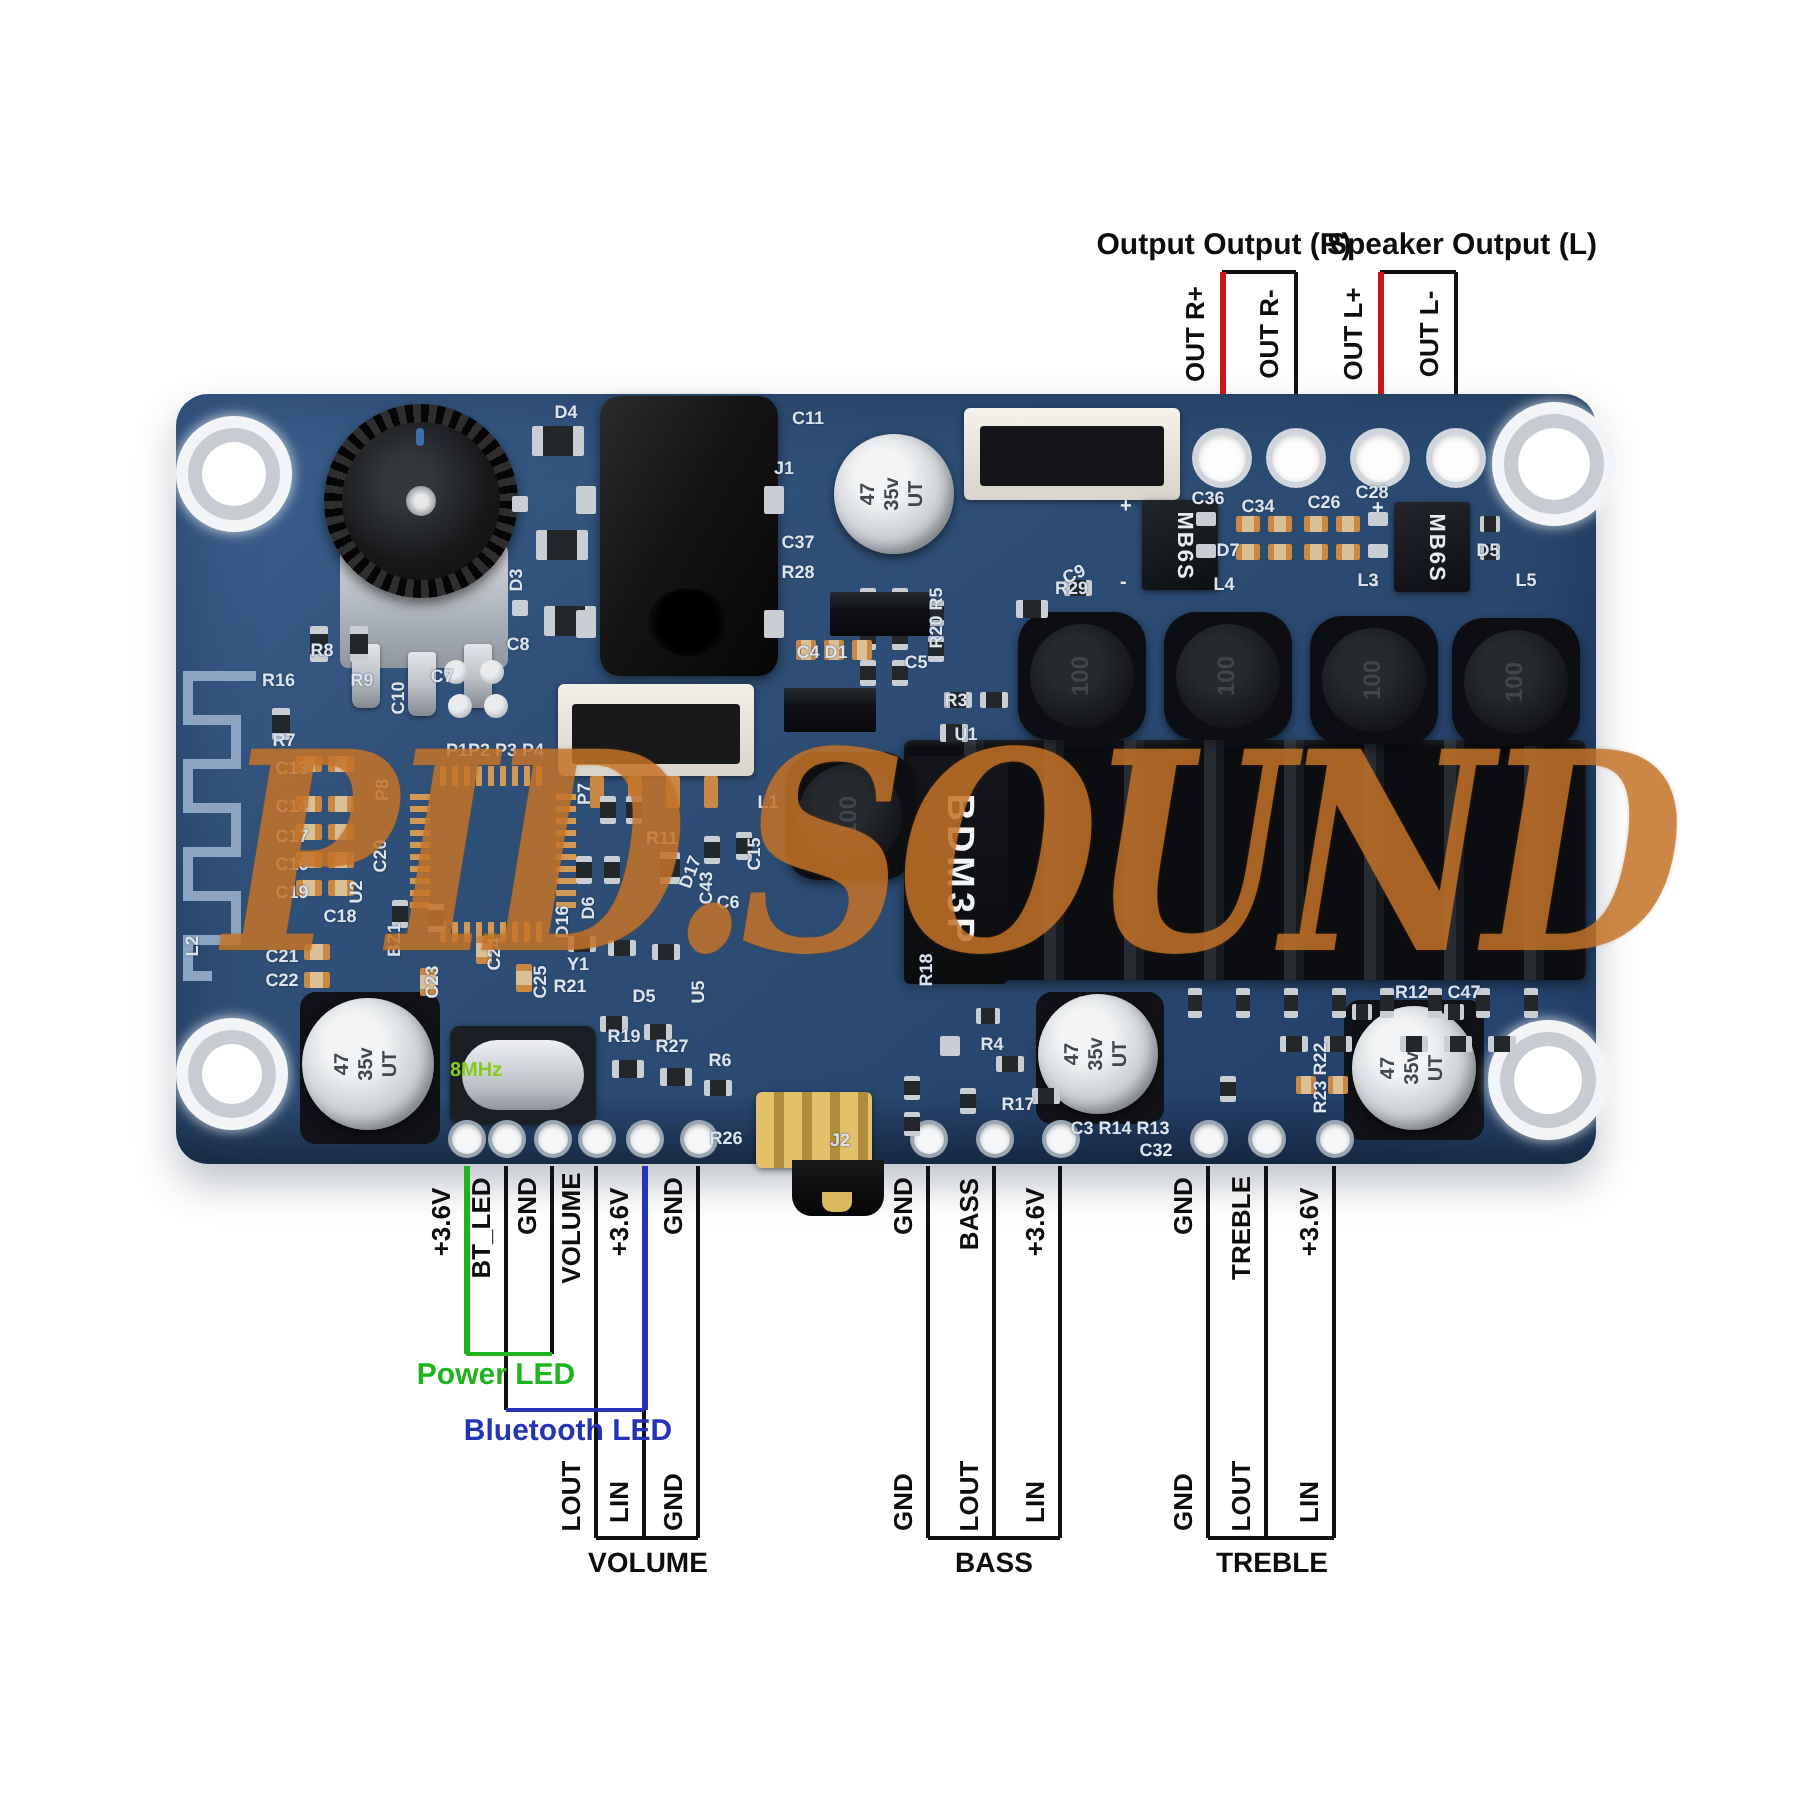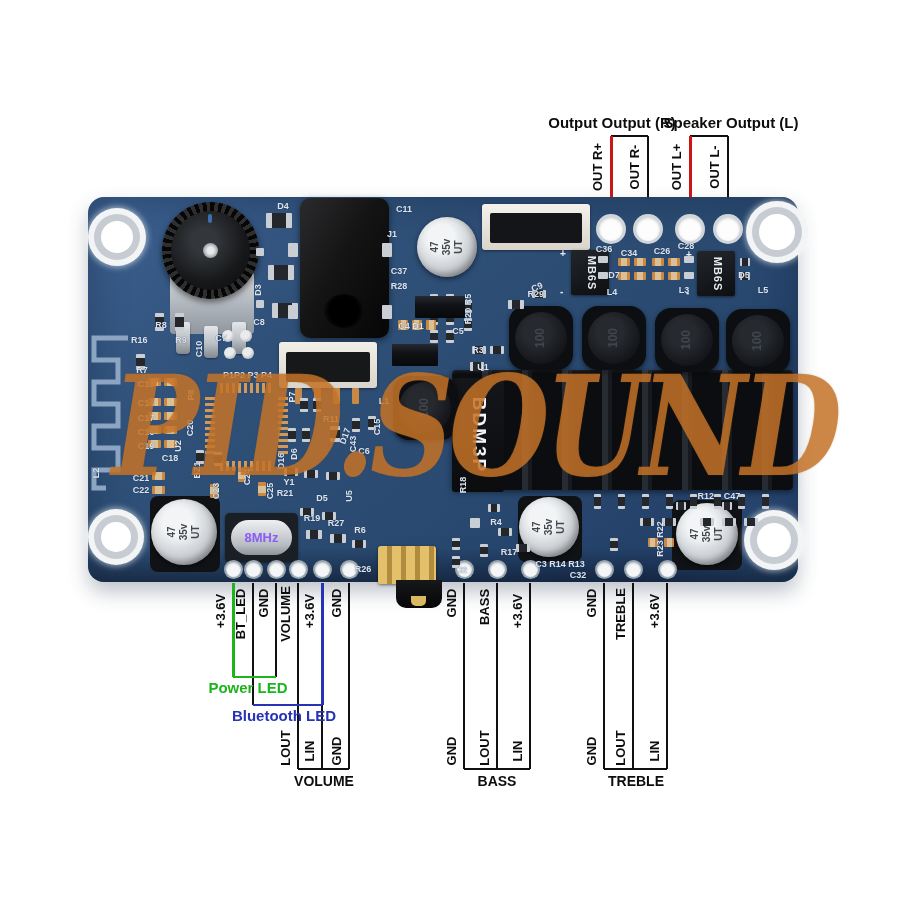--- a/index.html
+++ b/index.html
@@ -75,21 +75,21 @@
         background:linear-gradient(140deg,#22252b,#101217 60%,#0a0b0e);border-radius:3px;box-shadow:0 1px 4px rgba(0,0,0,.5);}
   .qfp .t{position:absolute;left:0;right:0;top:50%;margin-top:-9px;text-align:center;color:#f0f3f6;
         font-size:14px;font-weight:bold;letter-spacing:1px;}
   .qfp .dot{position:absolute;left:6px;top:6px;width:6px;height:6px;border-radius:50%;background:#3a3f46;}
   .pins-h{position:absolute;height:10px;z-index:3;background:repeating-linear-gradient(90deg,#d49a55 0 3px,rgba(0,0,0,0) 3px 6px);}
   .pins-v{position:absolute;width:10px;z-index:3;background:repeating-linear-gradient(180deg,#d49a55 0 3px,rgba(0,0,0,0) 3px 6px);}
   .xtal{position:absolute;left:225px;top:513px;width:73px;height:49px;z-index:4;background:#1a1f26;border-radius:5px;
         box-shadow:0 1px 3px rgba(0,0,0,.5);}
   .xtal .can{position:absolute;left:6px;top:7px;right:6px;bottom:7px;border-radius:18px;
         background:linear-gradient(180deg,#eef0f2,#b9bec4 70%,#8e949a);}
-  .xtal .t{position:absolute;left:0;right:0;top:50%;margin-top:-8px;text-align:center;color:#8b5cf6;font-size:13px;font-weight:bold;}
+  .xtal .t{position:absolute;left:0;right:0;top:50%;margin-top:-8px;color:#84cc16;font-size:10px;font-weight:bold;}
   .j2g{position:absolute;left:378px;top:546px;width:58px;height:38px;z-index:4;border-radius:3px;
         background:repeating-linear-gradient(90deg,#e3c06a 0 9px,#b18c3e 9px 14px);box-shadow:0 1px 3px rgba(0,0,0,.5);}
   .j2b{position:absolute;left:396px;top:580px;width:46px;height:28px;z-index:4;border-radius:0 0 10px 10px;
         background:linear-gradient(180deg,#17181a,#060607);}
   .j2b .tip{position:absolute;left:15px;bottom:2px;width:15px;height:10px;background:#d9b85f;border-radius:0 0 5px 5px;}
   .smd{position:absolute;z-index:4;border-radius:1px;}
   .watermark{position:absolute;left:112px;top:358px;width:700px;z-index:7;pointer-events:none;
         font-family:"DejaVu Serif", serif;font-style:italic;font-size:138px;font-weight:bold;line-height:138px;
         color:rgba(199,118,41,.80);letter-spacing:-6px;transform:scaleX(.84);transform-origin:left center;
         text-shadow:0 0 2px rgba(150,80,20,.3);}
@@ -410,21 +410,21 @@
       <div class="silk" style="left: 733px; top: 285px; width: 60px; text-align: center;">L5</div>
       <div class="silk" style="left: 354px; top: 396px; width: 60px; text-align: center;">L1</div>
       <div class="silk" style="left: 433px; top: 480px; width: 60px; text-align: center; transform: rotate(-90deg);">R18</div>
       <div class="silk" style="left: 466px; top: 517px; width: 60px; text-align: center;">R4</div>
       <div class="silk" style="left: 479px; top: 547px; width: 60px; text-align: center;">R17</div>
       <div class="silk" style="left: 530px; top: 559px; width: 60px; text-align: center;">C3 R14 R13</div>
       <div class="silk" style="left: 548px; top: 570px; width: 60px; text-align: center;">C32</div>
       <div class="silk" style="left: 654px; top: 491px; width: 60px; text-align: right;">R12</div>
       <div class="silk" style="left: 702px; top: 491px; width: 60px; text-align: center;">C47</div>
       <div class="silk" style="left: 630px; top: 534px; width: 60px; text-align: center; transform: rotate(-90deg);">R23 R22</div>
-      <div class="silk" style="left: 432px; top: 565px; width: 60px; text-align: center;">J2</div>
+      <div class="silk" style="left: 415px; top: 565px; width: 60px; ">J2</div>
       <div class="anntitle" style="left: 522px; top: 114px;">Output Output (R)</div>
       <div class="hline" style="left: 611px; top: 134.75px; width: 37px; background: rgb(17, 17, 17);"></div>
       <div class="vline" style="left: 609.75px; top: 136px; height: 61px; background: rgb(204, 22, 22); width: 3px;"></div>
       <div class="vlabel" style="left: 538px; top: 157px; color: rgb(13, 13, 13);">OUT R+</div>
       <div class="vline" style="left: 646.75px; top: 136px; height: 61px; background: rgb(17, 17, 17); width: 2.5px;"></div>
       <div class="vlabel" style="left: 575px; top: 157px; color: rgb(13, 13, 13);">OUT R-</div>
       <div class="anntitle" style="left: 641px; top: 114px;">Speaker Output (L)</div>
       <div class="hline" style="left: 690px; top: 134.75px; width: 38px; background: rgb(17, 17, 17);"></div>
       <div class="vline" style="left: 688.75px; top: 136px; height: 61px; background: rgb(204, 22, 22); width: 3px;"></div>
       <div class="vlabel" style="left: 617px; top: 157px; color: rgb(13, 13, 13);">OUT L+</div>

